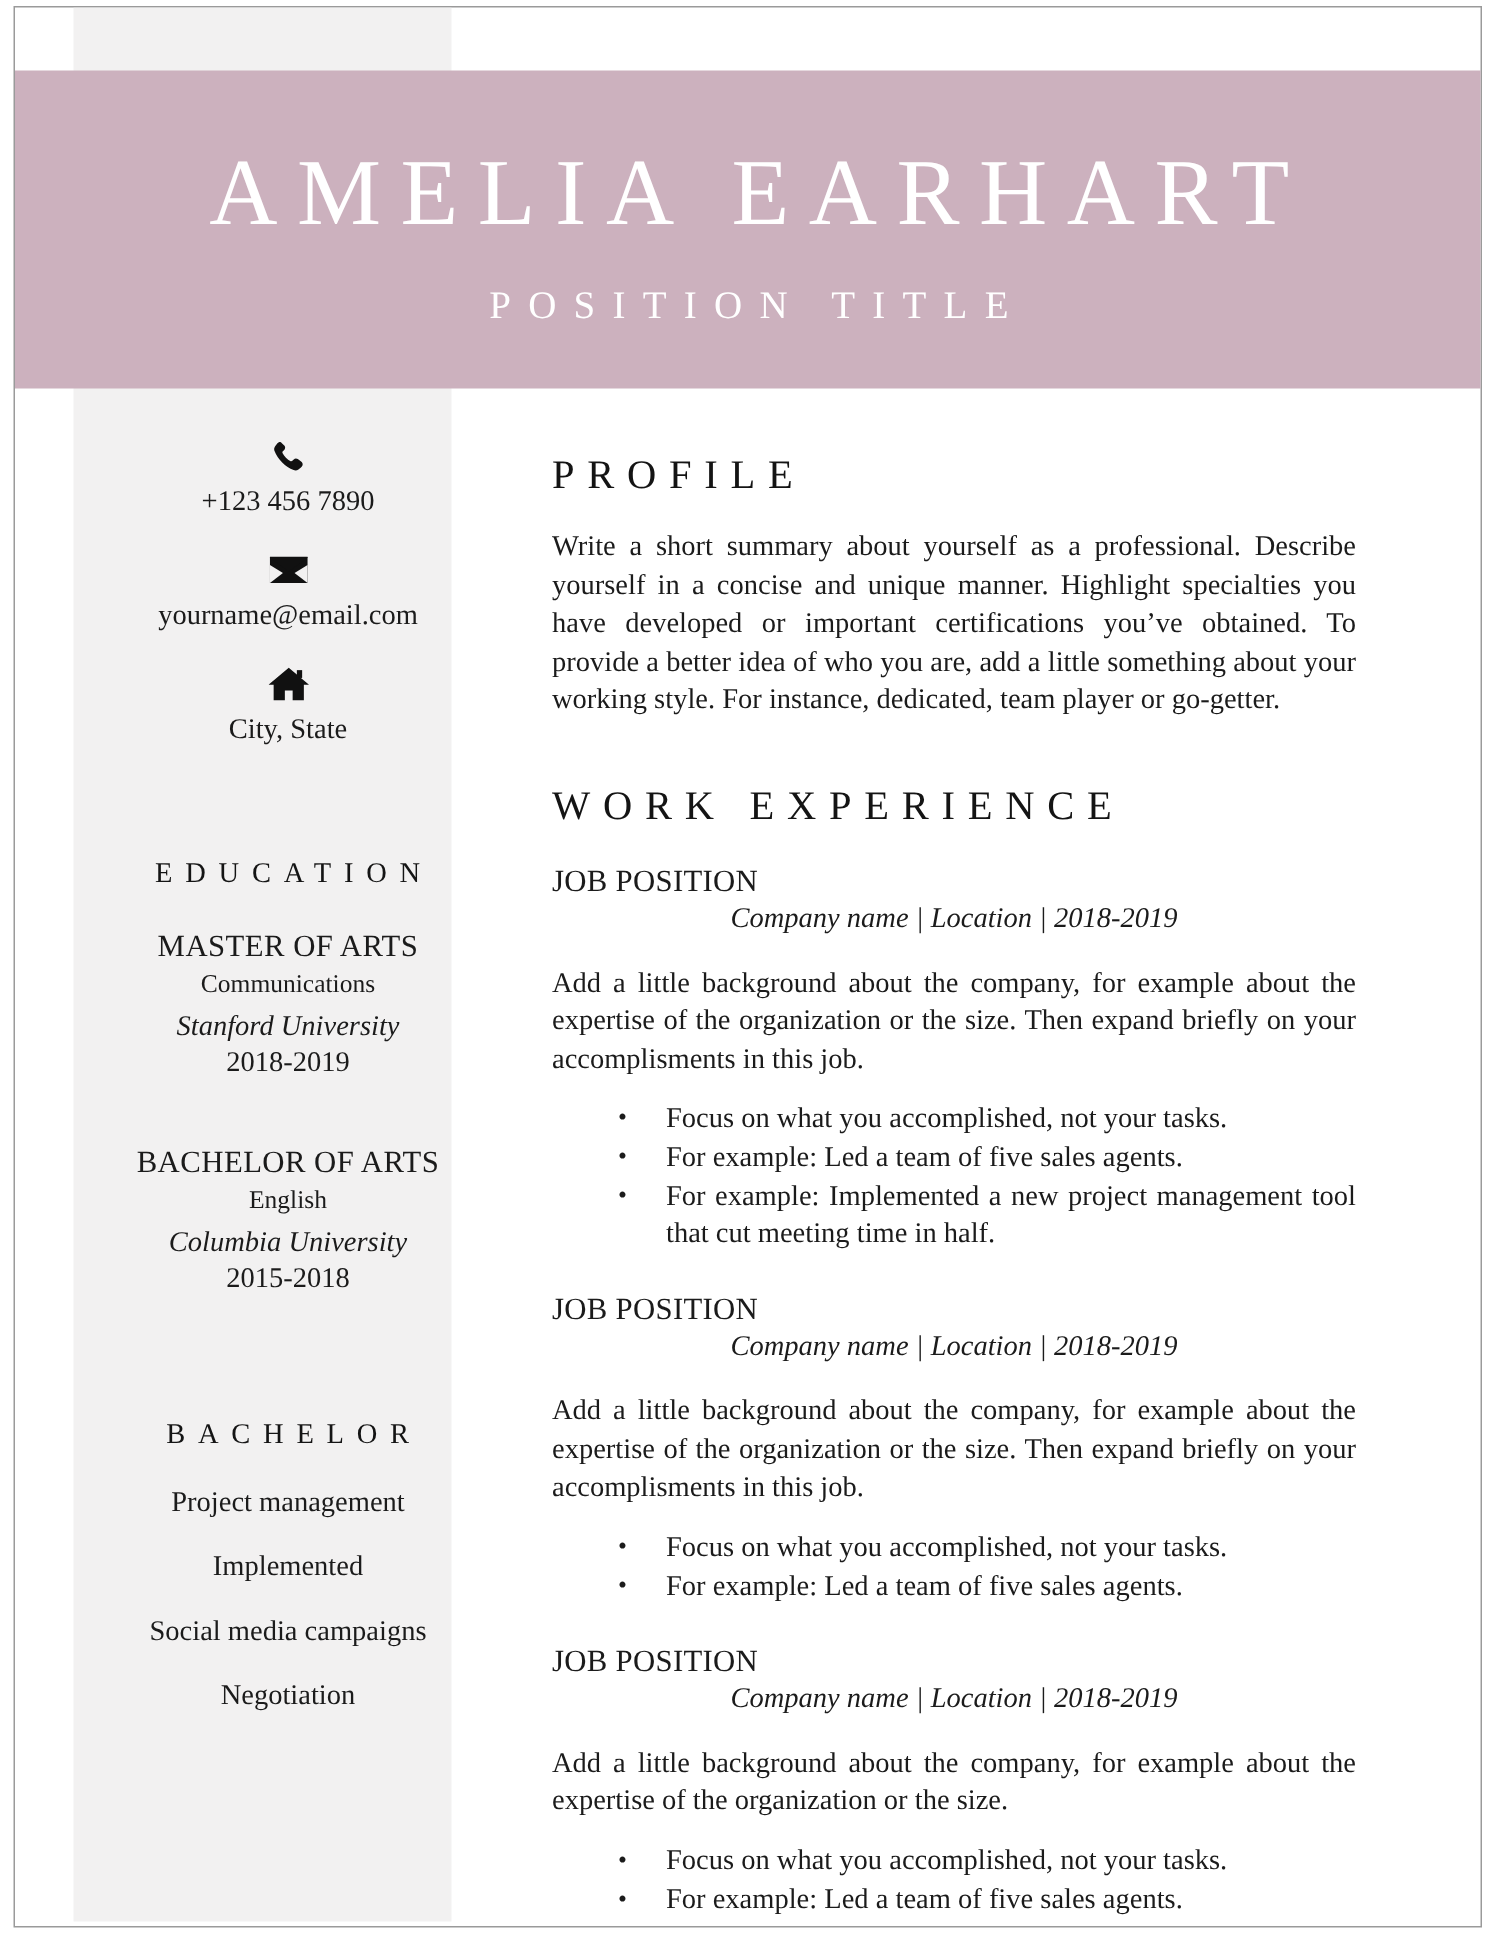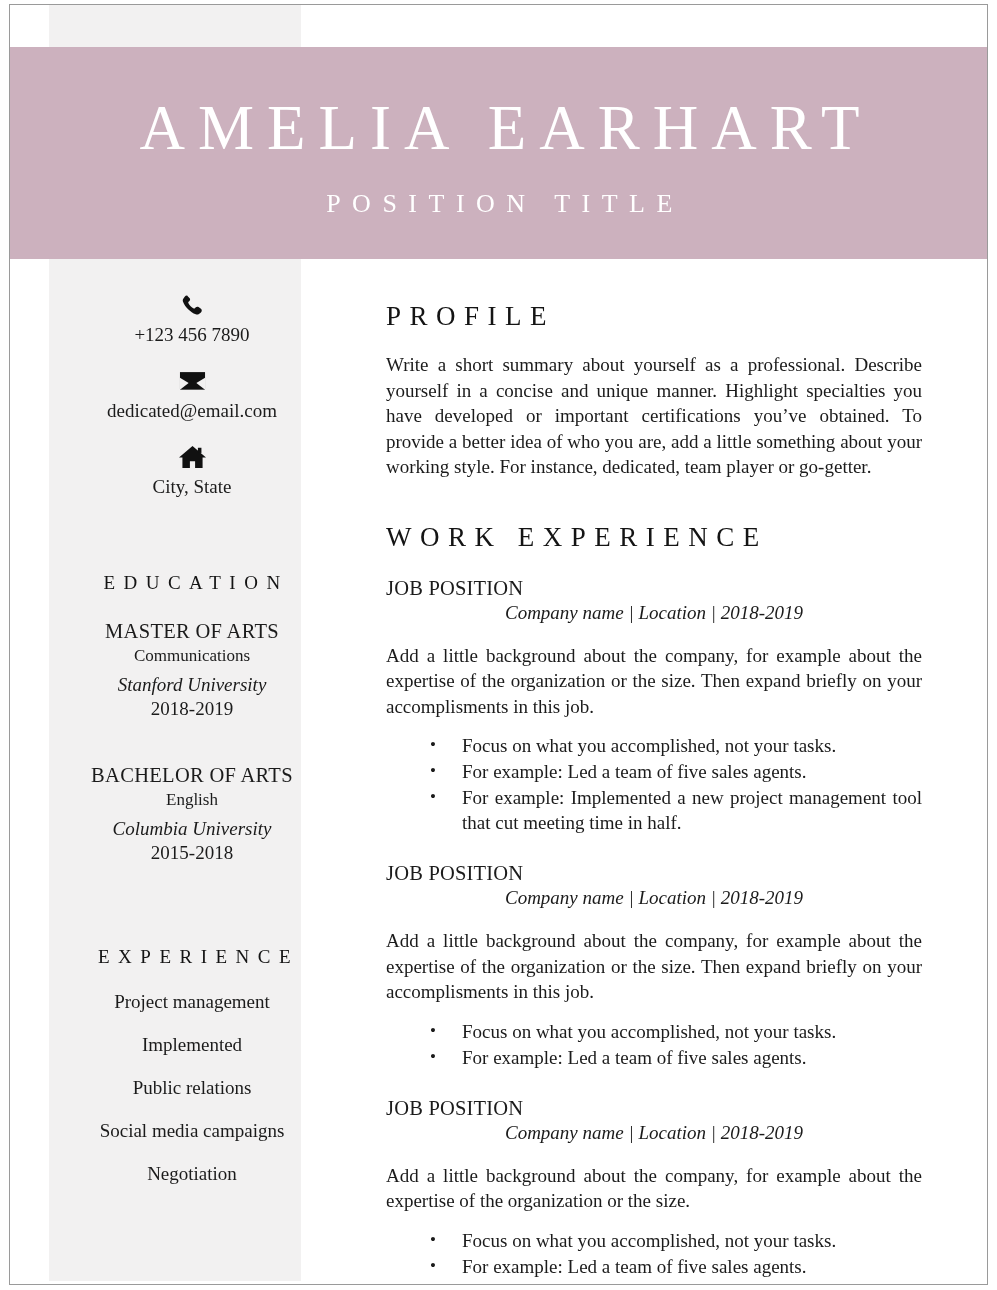--- a/index.html
+++ b/index.html
@@ -138,21 +138,21 @@
   .exp-item {
     font-size: 19px;
     line-height: 24px;
     margin-bottom: 19px;
   }
   .exp-item:last-child { margin-bottom: 0; }
 
   
   .main {
     position: absolute;
-    left: 376px;
+    left: 358px;
     top: 254px;
     width: 536px;
   }
   .main-heading {
     font-size: 27px;
     letter-spacing: 8.5px;
     font-weight: 400;
     line-height: 1;
     margin: 0;
     color: #141414;
@@ -240,21 +240,21 @@
         <span class="contact-icon">
           <svg width="27" height="20" viewBox="0 0 28 20" fill="#111111">
             <path d="M1 1h26v18H1z"></path>
             <path d="M1 1l13 9L27 1z" fill="#f2f1f1"></path>
             <path d="M1.2 1.2h25.6L14 10.6 1.2 1.2z" fill="#111111"></path>
             <path d="M1 19l9-7-9-5.5z" fill="#f2f1f1"></path>
             <path d="M27 19l-9-7 9-5.5z" fill="#f2f1f1"></path>
             <path d="M1 1.6L14 11 27 1.6V.8H1z" fill="#111111"></path>
           </svg>
         </span>
-        <span class="contact-text">dedicated@email.com</span>
+        <span class="contact-text">yourname@email.com</span>
       </div>
 
       <div class="contact-item">
         <span class="contact-icon">
           <svg width="27" height="24" viewBox="0 0 26 23" fill="#111111">
             <path d="M13 1L0 12h3.3v10h7.2v-6.4h5V22h7.2V12H26z"></path>
             <rect x="18.2" y="2.6" width="3.4" height="5"></rect>
           </svg>
         </span>
         <span class="contact-text">City, State</span>
@@ -271,26 +271,25 @@
       <div class="edu-years">2018-2019</div>
     </div>
 
     <div class="edu-entry second">
       <div class="edu-degree">BACHELOR OF ARTS</div>
       <div class="edu-field">English</div>
       <div class="edu-school">Columbia University</div>
       <div class="edu-years">2015-2018</div>
     </div>
 
-    <h2 class="side-heading exp-heading">EXPERIENCE</h2>
+    <h2 class="side-heading exp-heading">BACHELOR</h2>
 
     <div class="exp-list">
       <div class="exp-item">Project management</div>
       <div class="exp-item">Implemented</div>
-      <div class="exp-item">Public relations</div>
       <div class="exp-item">Social media campaigns</div>
       <div class="exp-item">Negotiation</div>
     </div>
 
   </div>
 
   <div class="main">
 
     <h2 class="main-heading profile-heading">PROFILE</h2>
     <p class="body-text">Write a short summary about yourself as a professional. Describe yourself in a concise and unique manner. Highlight specialties you have developed or important certifications you’ve obtained. To provide a better idea of who you are, add a little something about your working style. For instance, dedicated, team player or go-getter.</p>

